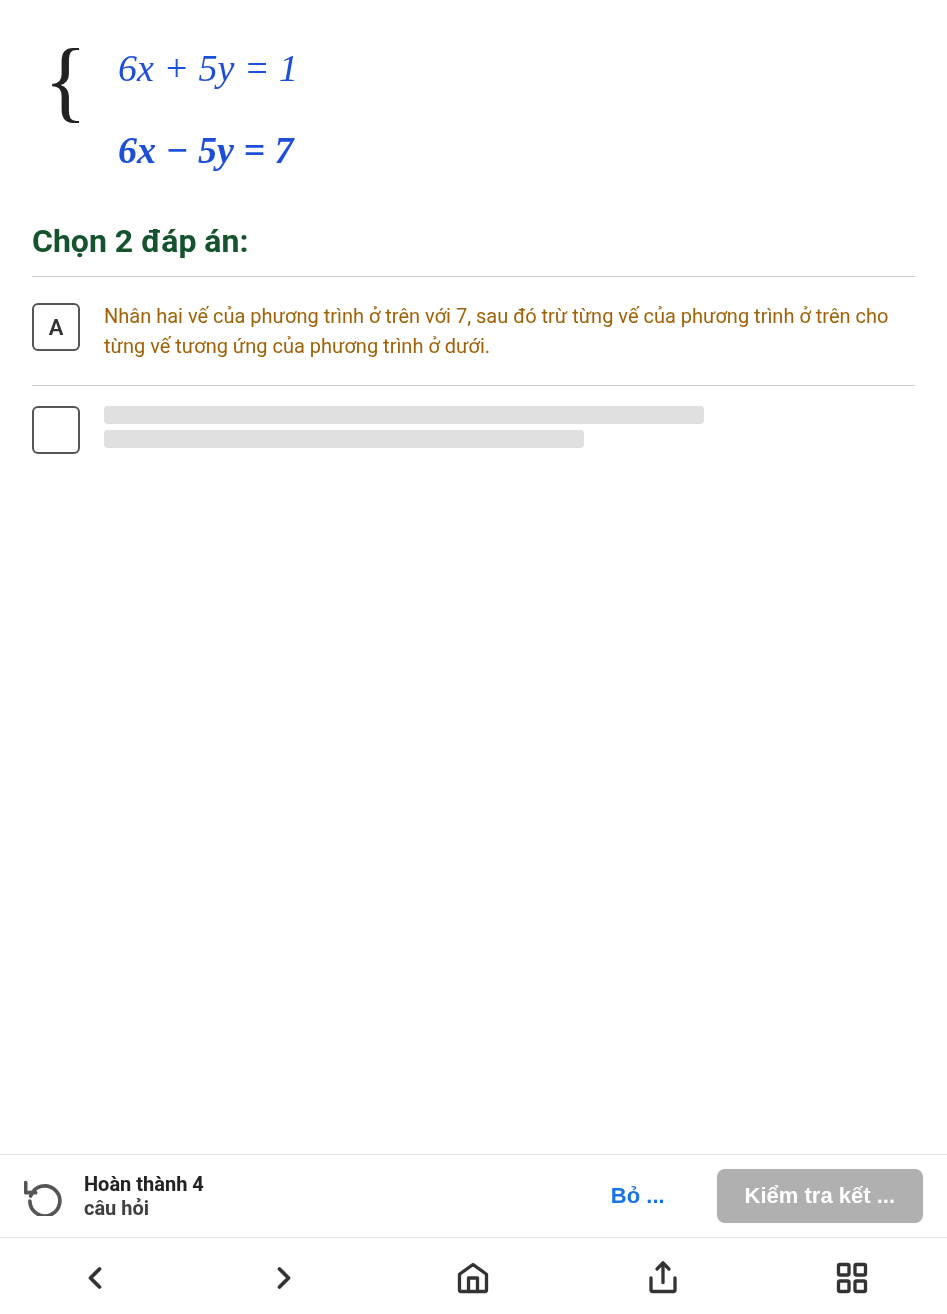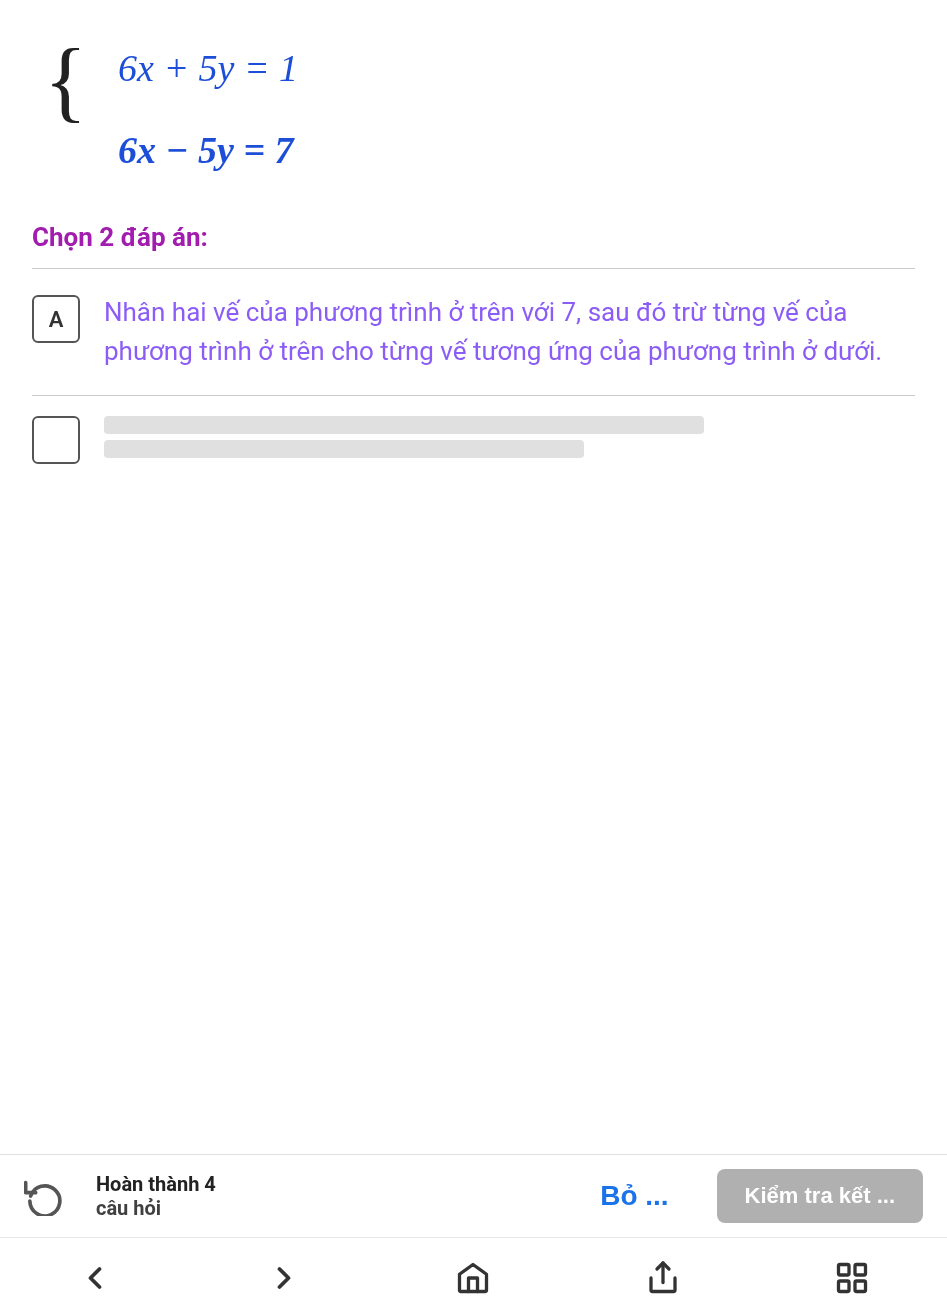--- a/index.html
+++ b/index.html
@@ -48,23 +48,23 @@
       font-size: 36px;
       font-family: 'Times New Roman', Times, serif;
       font-style: italic;
       color: #1d4ed8;
       padding: 10px 0;
       display: block;
       margin-left: 36px;
     }
 
     .choose-label {
-      font-size: 26px;
+      font-size: 32px;
       font-weight: 700;
-      color: #a21caf;
+      color: #14532d;
       margin-bottom: 16px;
     }
 
     .divider {
       border: none;
       border-top: 1.5px solid #cccccc;
       margin: 0;
     }
 
     .answer-option {
@@ -84,22 +84,22 @@
       align-items: center;
       justify-content: center;
       font-size: 22px;
       font-weight: 600;
       color: #333;
       flex-shrink: 0;
       margin-top: 2px;
     }
 
     .option-text {
-      font-size: 26px;
-      color: #8b5cf6;
+      font-size: 20px;
+      color: #a16207;
       line-height: 1.5;
     }
 
     .partial-option {
       display: flex;
       align-items: flex-start;
       padding: 20px 0;
       gap: 24px;
     }
 
@@ -123,21 +123,21 @@
       border-radius: 4px;
     }
 
     
     .bottom-bar {
       background: #ffffff;
       border-top: 1px solid #e0e0e0;
       padding: 14px 24px;
       display: flex;
       align-items: center;
-      gap: 32px;
+      gap: 20px;
     }
 
     .refresh-icon-wrap {
       width: 40px;
       height: 40px;
       display: flex;
       align-items: center;
       justify-content: center;
       flex-shrink: 0;
     }
@@ -157,37 +157,38 @@
     .completion-sub {
       font-size: 20px;
       font-weight: 700;
       color: #404040;
     }
 
     .bo-button {
       background: none;
       border: none;
       color: #1a73e8;
-      font-size: 28px;
+      font-size: 22px;
       font-weight: 600;
       cursor: pointer;
       padding: 0 16px;
       white-space: nowrap;
     }
 
     .kiem-tra-button {
       background: #b0b0b0;
       color: #ffffff;
       border: none;
       border-radius: 8px;
       font-size: 22px;
       font-weight: 600;
       padding: 14px 28px;
       cursor: pointer;
       white-space: nowrap;
+      margin-left: 16px;
     }
 
     
     .nav-bar {
       background: #ffffff;
       border-top: 1px solid #e8e8e8;
       padding: 16px 0 12px 0;
       display: flex;
       align-items: center;
       justify-content: space-around;

